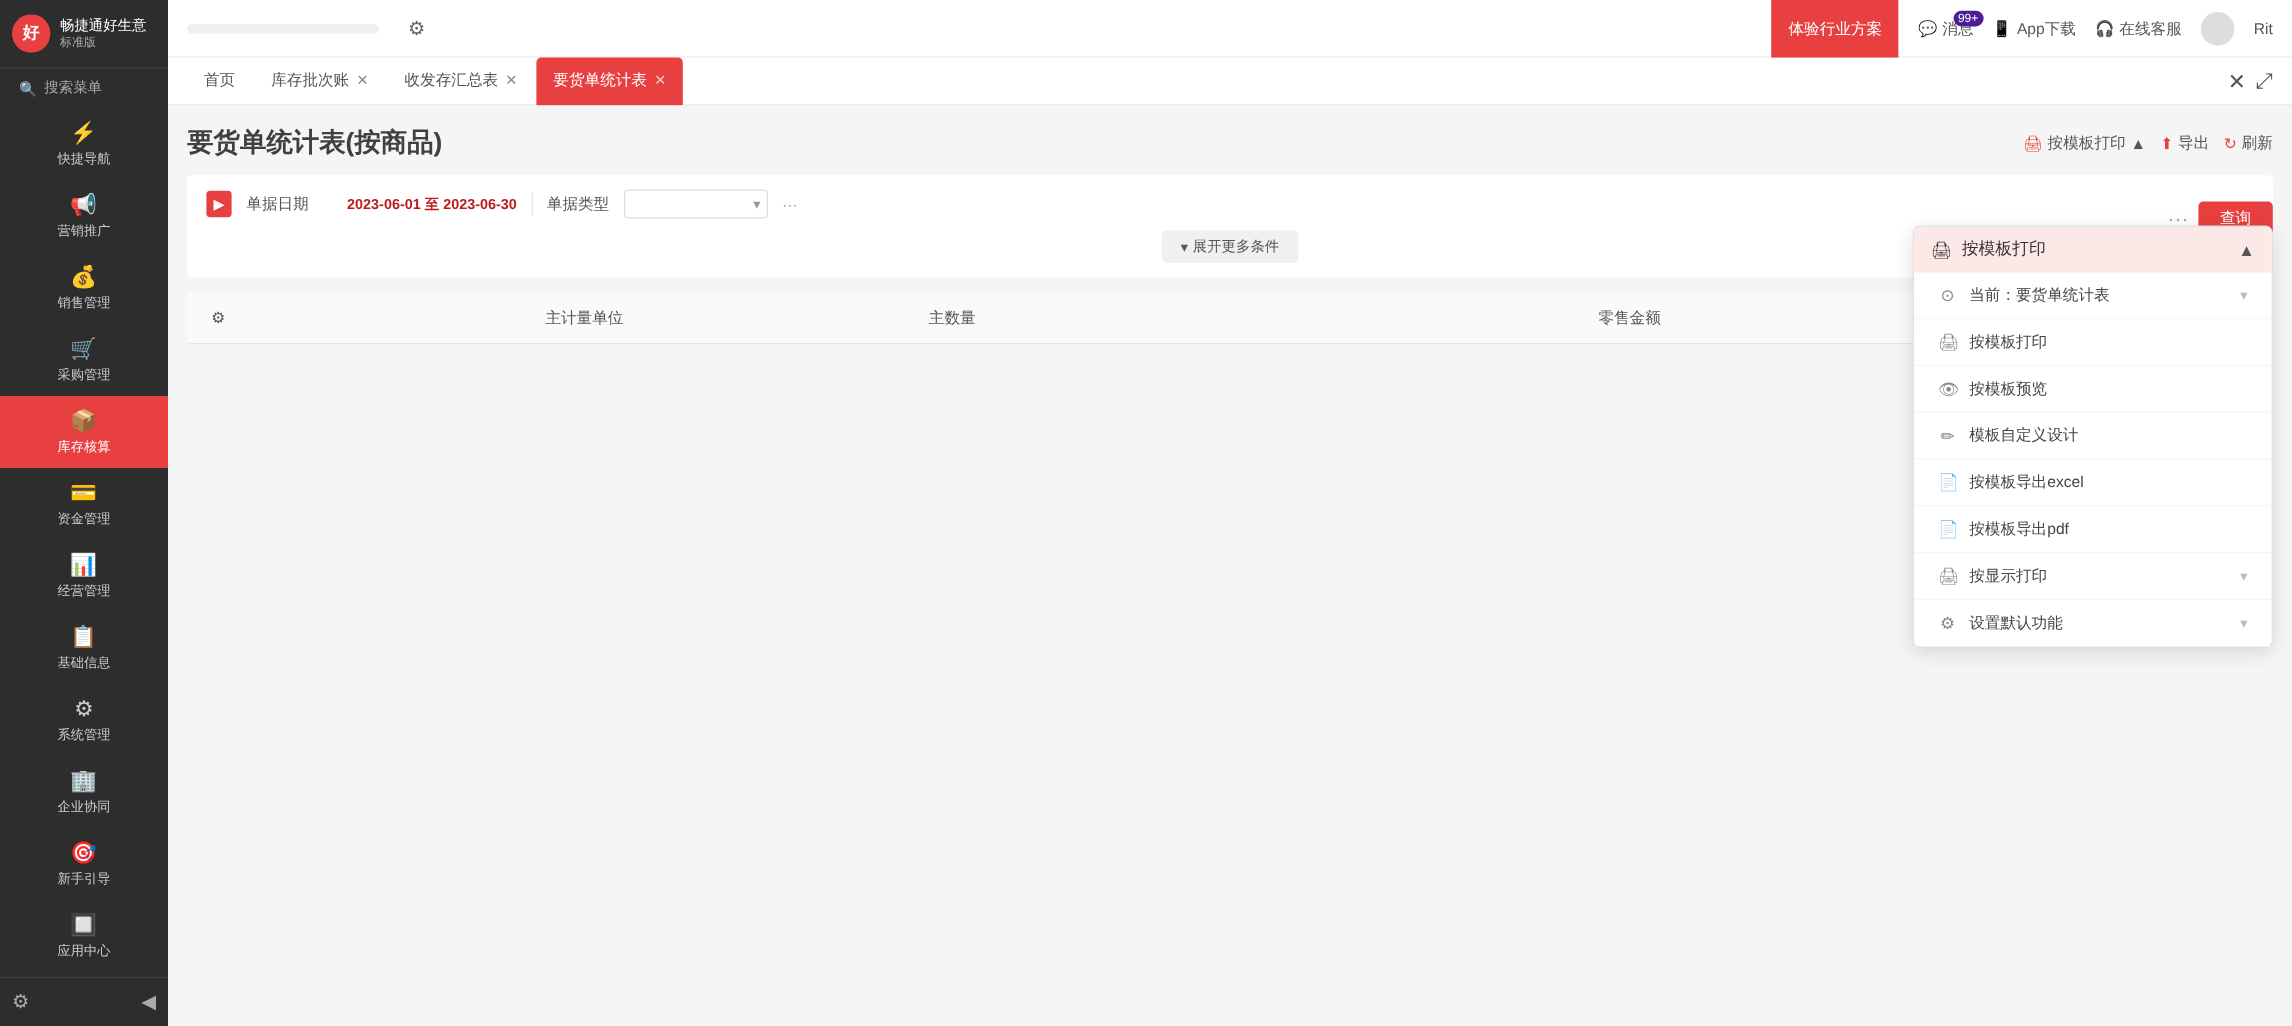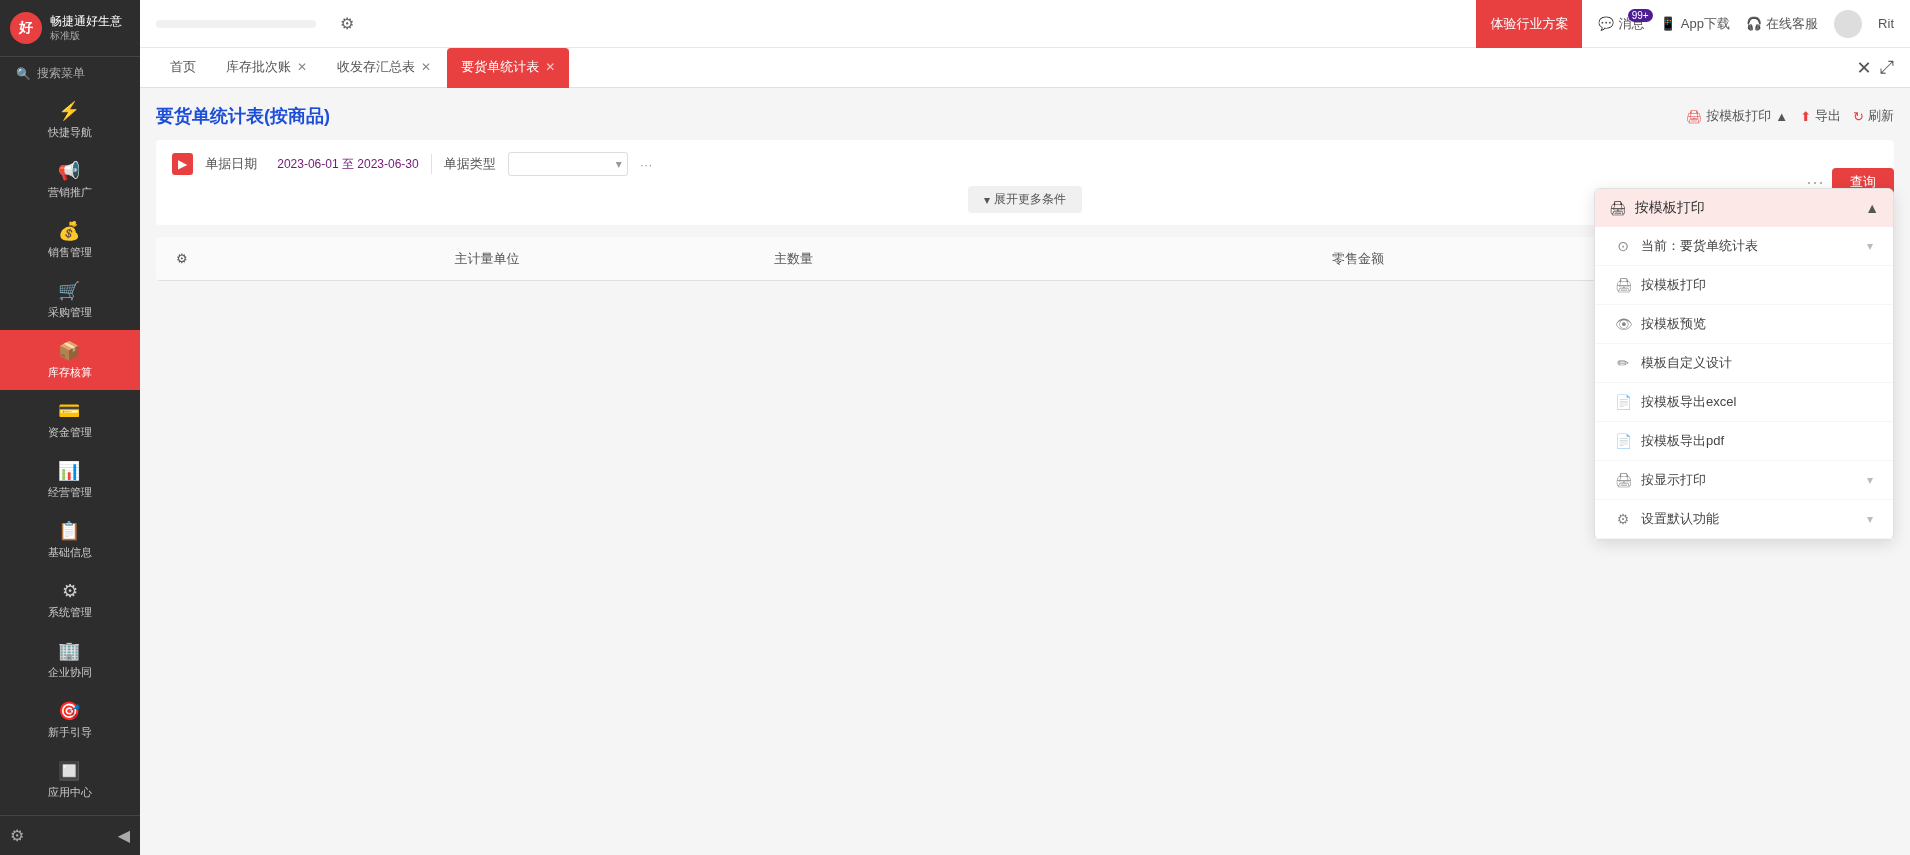--- a/index.html
+++ b/index.html
@@ -123,21 +123,21 @@
     }
     .tab-item .tab-close { font-size: 12px; opacity: 0.7; }
     .tab-controls { margin-left: auto; display: flex; gap: 8px; }
     .tab-ctrl-btn { background: none; border: none; font-size: 18px; color: #555; cursor: pointer; }
 
     
     .content { flex: 1; overflow: auto; background: #f5f5f5; padding: 16px; position: relative; }
 
     
     .page-header { display: flex; align-items: center; justify-content: space-between; margin-bottom: 12px; }
-    .page-title { font-size: 18px; font-weight: bold; color: #1d4ed8; }
+    .page-title { font-size: 22px; font-weight: bold; color: #404040; }
     .page-actions { display: flex; align-items: center; gap: 12px; }
     .action-btn {
       background: none; border: none; cursor: pointer;
       color: #555; font-size: 13px; display: flex; align-items: center; gap: 4px;
     }
     .action-btn .icon { color: #e84040; }
 
     
     .filter-bar {
       background: #fff;
@@ -146,21 +146,21 @@
       margin-bottom: 12px;
     }
     .filter-row { display: flex; align-items: center; gap: 12px; flex-wrap: wrap; }
     .filter-label { color: #555; font-size: 13px; white-space: nowrap; }
     .date-btns { display: flex; gap: 4px; align-items: center; }
     .date-btn {
       padding: 3px 8px; border-radius: 3px; cursor: pointer;
       font-size: 12px; color: #555; border: 1px solid transparent;
     }
     .date-btn.active { background: #e84040; color: #fff; }
-    .date-range { font-size: 12px; color: #701a75; margin-left: 8px; }
+    .date-range { font-size: 12px; color: #b91c1c; margin-left: 20px; font-weight: bold; }
     .filter-divider { width: 1px; height: 20px; background: #e0e0e0; }
     .filter-select {
       border: 1px solid #ddd; border-radius: 3px;
       padding: 4px 24px 4px 8px; font-size: 12px; color: #555;
       background: #fff; appearance: none; cursor: pointer; min-width: 120px;
       position: relative;
     }
     .select-wrapper { position: relative; display: inline-block; }
     .select-wrapper::after {
       content: '▾'; position: absolute; right: 6px; top: 50%; transform: translateY(-50%);

